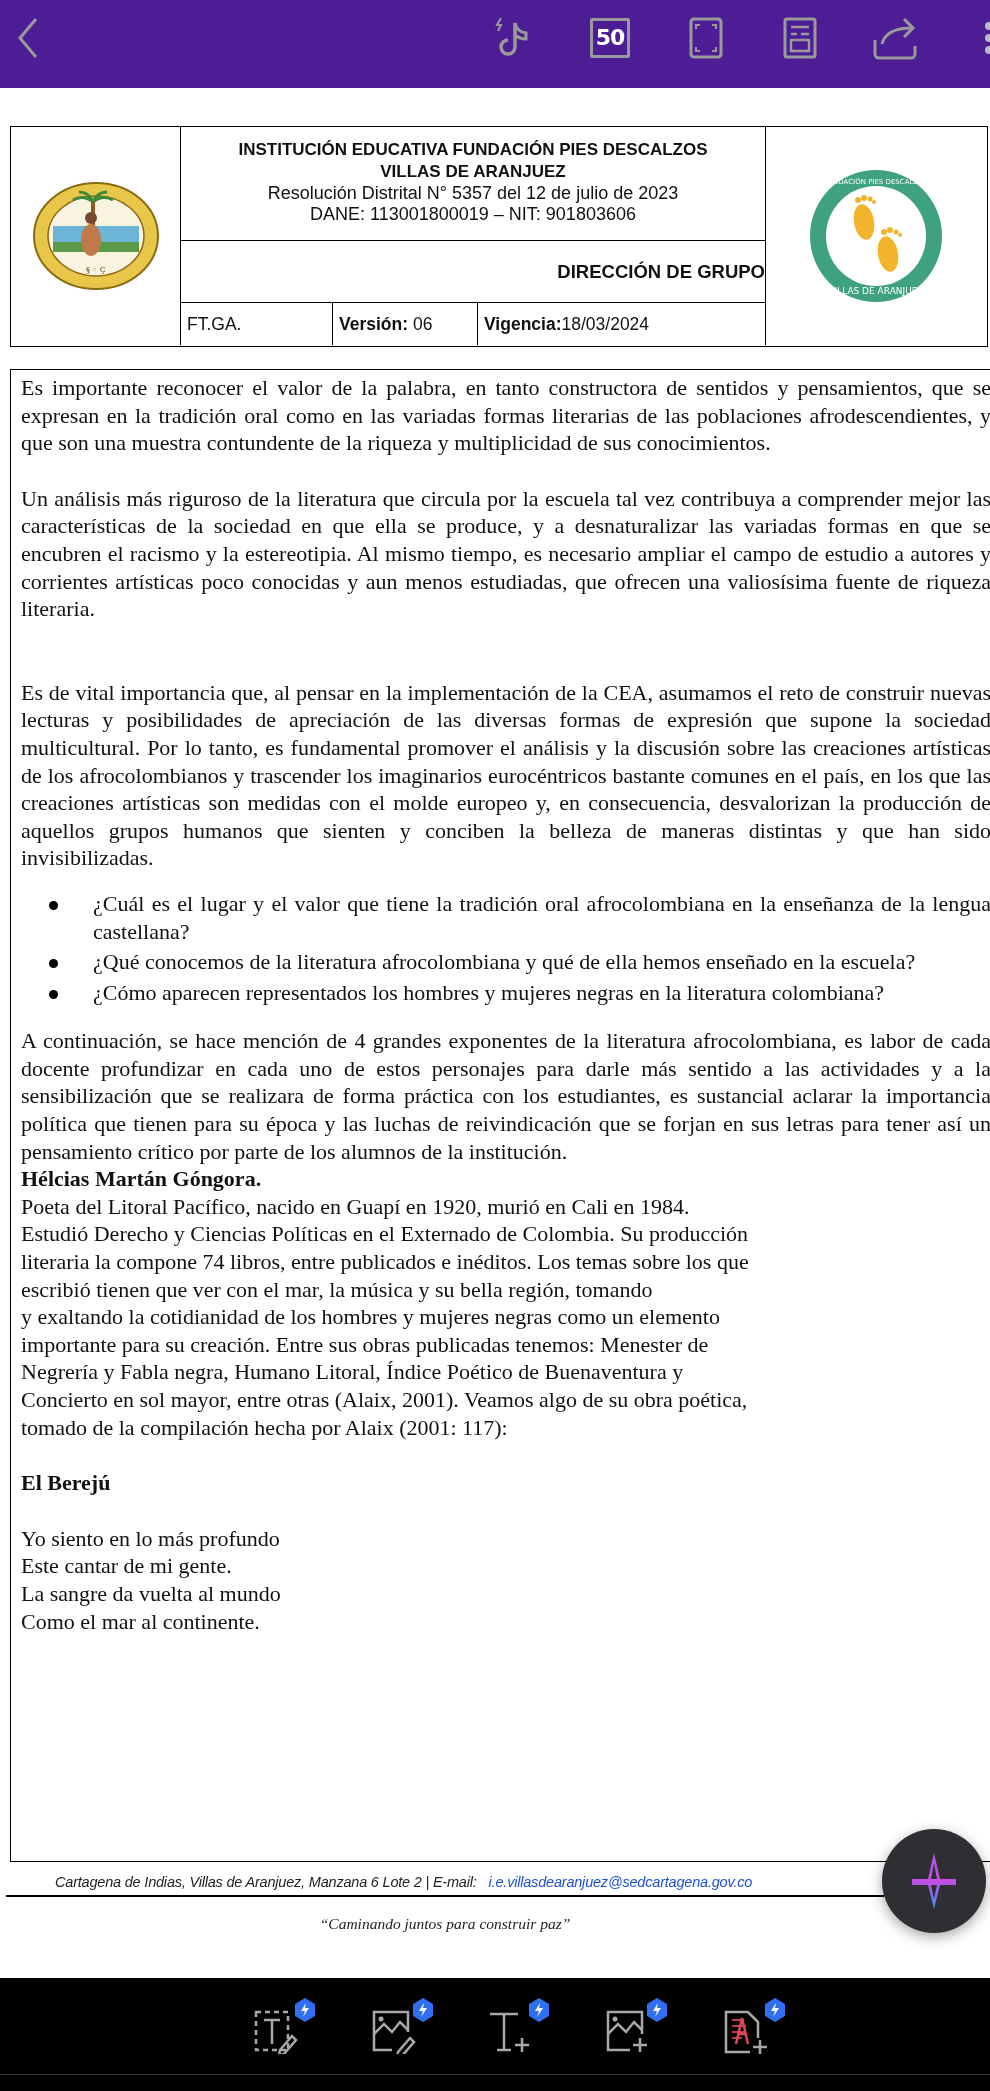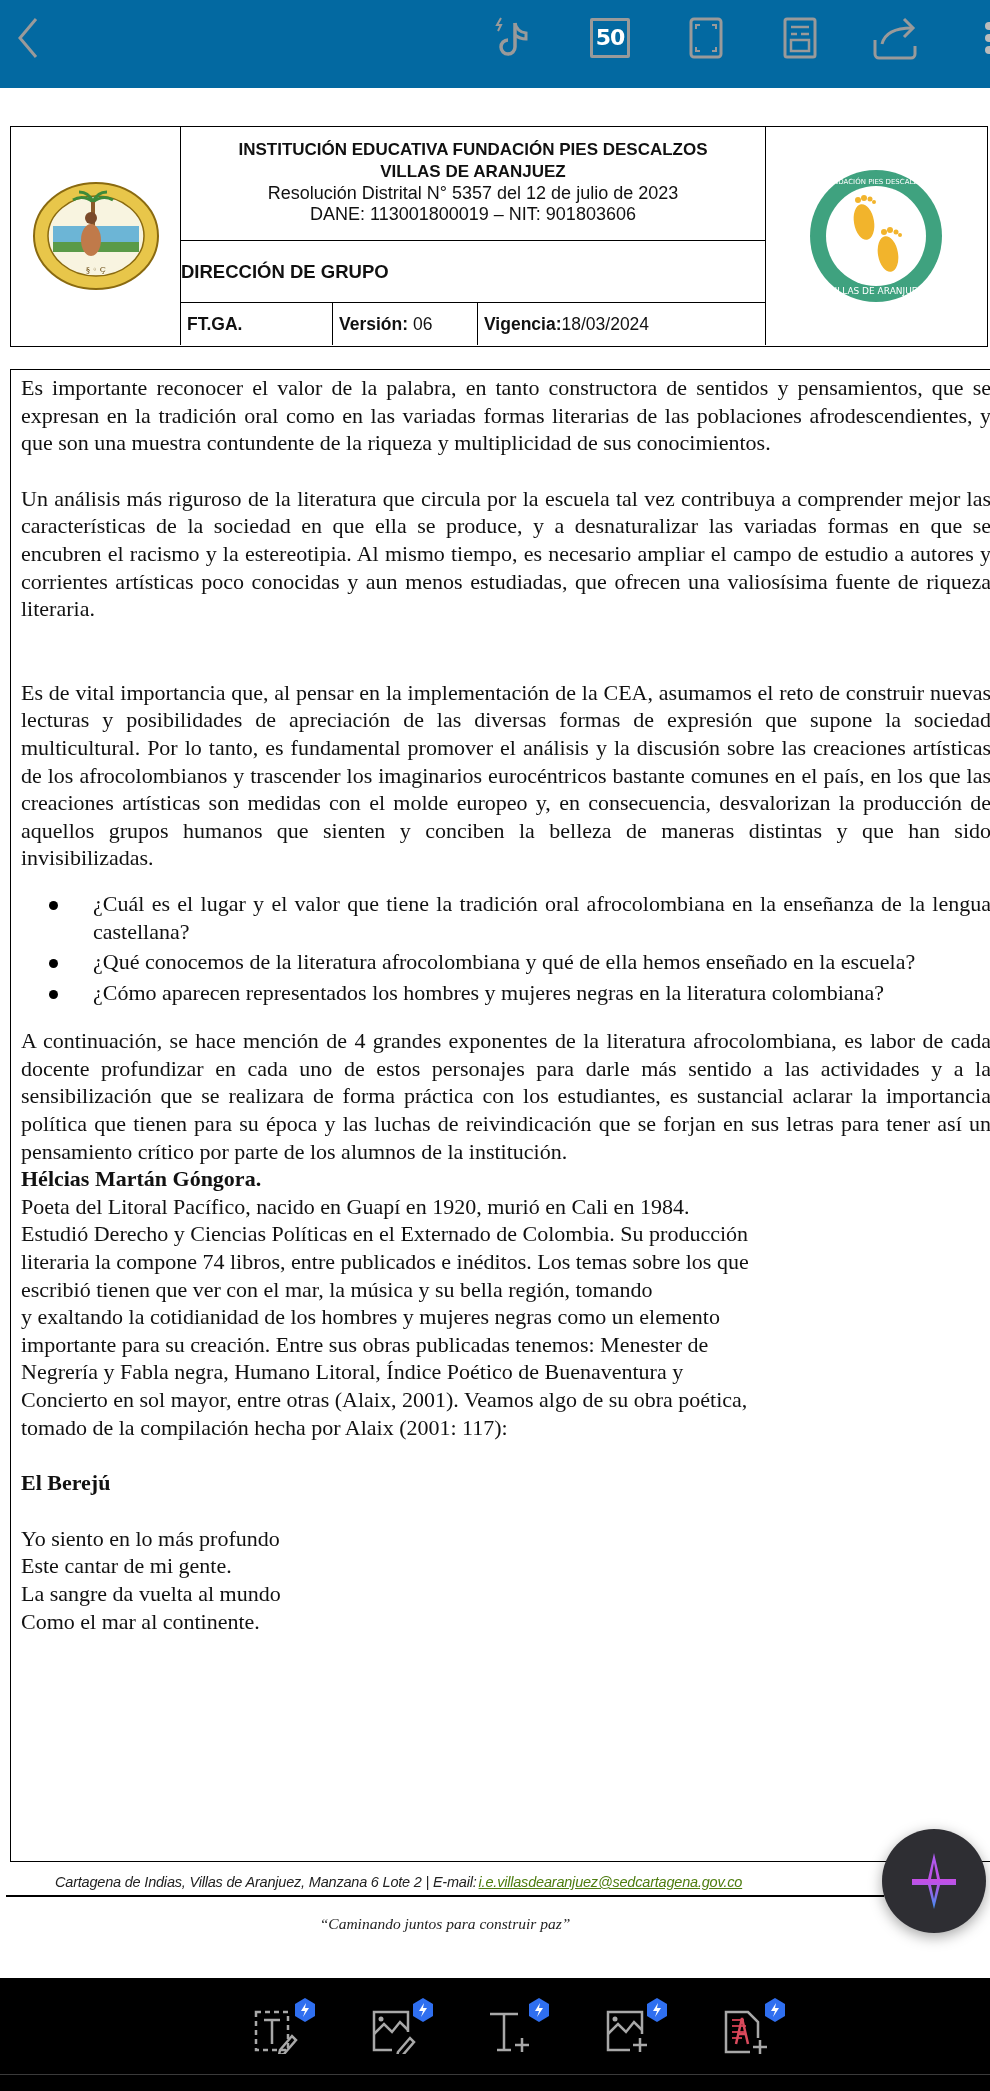--- a/index.html
+++ b/index.html
@@ -1,65 +1,65 @@
 <!DOCTYPE html>
 <html><head>
 <meta charset="utf-8">
 <style>
   * { box-sizing: border-box; margin: 0; padding: 0; }
   html, body { width: 990px; height: 2091px; background: #ffffff; overflow: hidden; }
   body { position: relative; font-family: "Liberation Serif", serif; color: #111; }
 
   
-  .topbar { position: absolute; left: 0; top: 0; width: 990px; height: 88px; background: #0369a1; }
+  .topbar { position: absolute; left: 0; top: 0; width: 990px; height: 88px; background: #4c1d95; }
   .topbar .icon { position: absolute; top: 14px; height: 48px; display: flex; align-items: center; justify-content: center; }
   .back-icon { left: 8px; width: 40px; }
   .tiktok-icon { left: 488px; width: 52px; }
   .page-icon { left: 588px; width: 44px; }
   .fit-icon { left: 686px; width: 40px; }
   .layout-icon { left: 780px; width: 40px; }
   .share-icon { left: 870px; width: 50px; }
   .more-icon { left: 980px; width: 10px; }
   .page-count { width: 40px; height: 40px; border: 3px solid #9a9a9a; border-radius: 2px; color: #fff;
     font-family: "DejaVu Sans", sans-serif; font-weight: bold; font-size: 22px; line-height: 34px; text-align: center; letter-spacing: -1px; }
 
   
   .doc { position: absolute; left: 0; top: 88px; width: 990px; height: 1892px; background: #fff; }
 
   .header-table { position: absolute; left: 10px; top: 38px; width: 978px; height: 221px; border: 1.5px solid #000; }
   .header-table .cell { position: absolute; border-color: #000; border-style: solid; border-width: 0; }
   .logo-left { left: 0; top: 0; width: 170px; height: 218px; border-right-width: 1.5px !important; display: flex; align-items: center; justify-content: center; }
   .title-cell { left: 170px; top: 0; width: 584px; height: 114px; border-bottom-width: 1.5px !important; text-align: center; font-family: "Liberation Sans", sans-serif; padding-top: 12px; }
   .title-cell .t1 { font-weight: bold; font-size: 17px; line-height: 22px; }
   .title-cell .t2 { font-size: 18px; line-height: 21px; }
-  .sub-cell { left: 170px; top: 114px; width: 584px; height: 62px; border-bottom-width: 1.5px !important; text-align: left; font-family: "Liberation Sans", sans-serif; font-weight: bold; font-size: 18.5px; line-height: 62px; }
+  .sub-cell { left: 170px; top: 114px; width: 584px; height: 62px; border-bottom-width: 1.5px !important; text-align: right; font-family: "Liberation Sans", sans-serif; font-weight: bold; font-size: 18.5px; line-height: 62px; }
   .meta-row { position: absolute; left: 170px; top: 176px; width: 584px; height: 42px; font-family: "Liberation Sans", sans-serif; font-size: 17.5px; }
   .meta-row .m { position: absolute; top: 0; height: 42px; line-height: 42px; padding-left: 6px; }
-  .meta-row .m1 { left: 0; width: 152px; border-right: 1.5px solid #000; font-weight: bold; }
+  .meta-row .m1 { left: 0; width: 152px; border-right: 1.5px solid #000; font-weight: normal; }
   .meta-row .m2 { left: 152px; width: 145px; border-right: 1.5px solid #000; }
   .meta-row .m3 { left: 297px; width: 287px; }
   .meta-row b { font-weight: bold; }
   .logo-right { left: 754px; top: 0; width: 221px; height: 218px; border-left-width: 1.5px !important; display: flex; align-items: center; justify-content: center; }
 
   .content-box { position: absolute; left: 10px; top: 281px; width: 985px; height: 1493px; border: 1.5px solid #000; border-right: none; }
   .content { position: absolute; left: 10px; top: 4px; width: 970px; font-size: 22px; line-height: 27.6px; text-align: justify; }
   .content p { margin: 0; }
   .gap1 { height: 28px; }
   .gap2 { height: 56px; }
   .gap3 { height: 18px; }
   .bullets { list-style: none; margin-left: 28px; margin-top: 0; }
   .bullets li { position: relative; padding-left: 44px; margin-bottom: 3px; }
   .bullets li .dot { position: absolute; left: 0; top: 11px; width: 9px; height: 9px; border-radius: 50%; background: #000; }
   .bold-title { font-weight: bold; }
   .left-text { text-align: left; }
   .poem p { text-align: left; }
 
   .footer { position: absolute; left: 0; top: 1776px; width: 990px; }
   .footer-address { position: absolute; left: 55px; top: 10px; font-family: "Liberation Sans", sans-serif; font-style: italic; font-size: 14.5px; color: #222; white-space: nowrap; letter-spacing: -0.2px; }
-  .footer-address a { color: #4d7c0f; text-decoration: underline; margin-left: 2px; }
+  .footer-address a { color: #1d4ed8; margin-left: 12px; }
   .footer-rule { position: absolute; left: 6px; top: 31px; width: 878px; height: 2px; background: #000; }
   .footer-motto { position: absolute; left: 0; top: 36px; width: 890px; text-align: center; font-family: "Liberation Serif", serif; font-style: italic; font-size: 15.5px; color: #222; margin-top: 15px; }
 
   
   .fab { position: absolute; left: 882px; top: 1829px; width: 104px; height: 104px; border-radius: 50%; background: #2e2e33;
     box-shadow: 0 4px 14px rgba(0,0,0,0.35); display: flex; align-items: center; justify-content: center; }
 
   
   .bottombar { position: absolute; left: 0; top: 1978px; width: 990px; height: 113px; background: #000; }
   .tool { position: absolute; top: 20px; width: 60px; height: 60px; }

